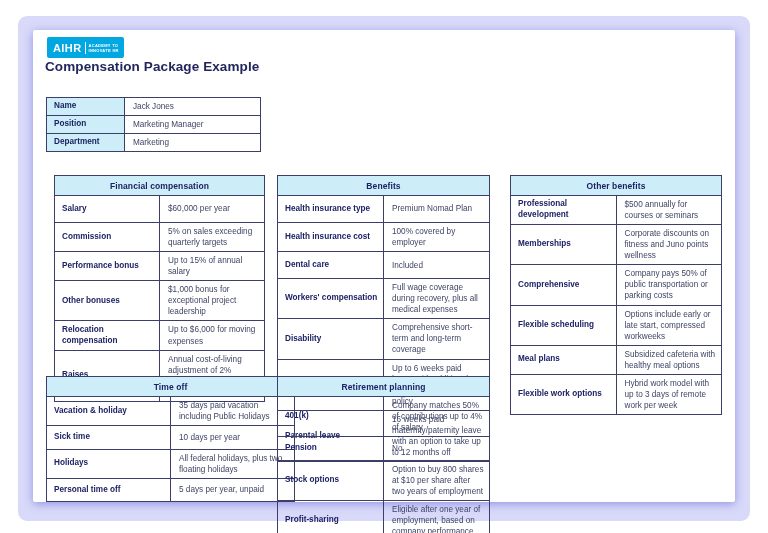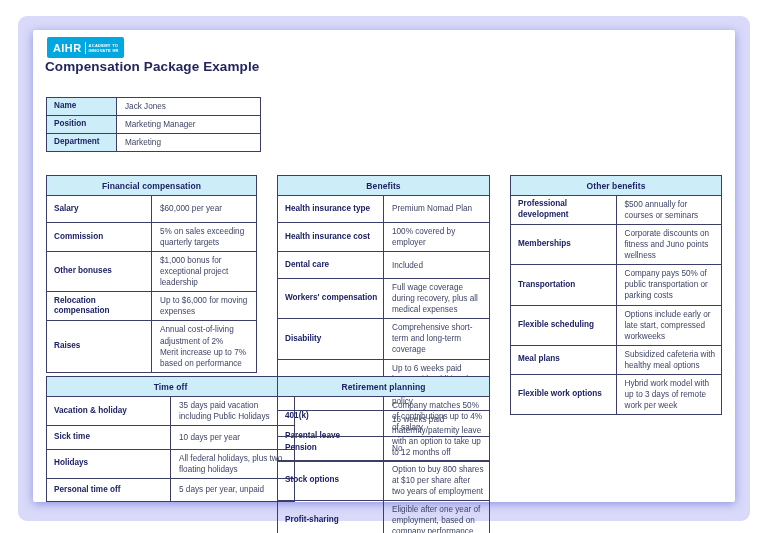--- a/index.html
+++ b/index.html
@@ -37,35 +37,35 @@
     font-size:13.5px; font-weight:bold; color:#23265c; letter-spacing:0.1px;
   }
   
   table { border-collapse:collapse; table-layout:fixed; position:absolute; }
   th, td { border:1px solid #3a3e68; }
   th {
     background:#cdeef9; color:#1d2264; font-size:8.5px; font-weight:bold;
     height:20px; text-align:center; letter-spacing:0.1px;
   }
   td.label {
-    width:70px; font-weight:bold; color:#1d2264; font-size:8.2px;
+    width:78px; font-weight:bold; color:#1d2264; font-size:8.2px;
     padding:3px 2px 3px 7px; vertical-align:middle; line-height:1.3;
   }
   td.value {
     font-size:8.2px; color:#3f4565; padding:3px 5px 3px 8px;
     vertical-align:middle; line-height:1.35; white-space:pre-line;
   }
   
   .info { left:13px; top:67px; width:215px; }
   .info tr { height:17px; }
   .info td.label { background:#cdeef9; }
   
   .t-row1 tbody tr { height:27px; }
   .t-row2 tbody tr { height:23.5px; }
-  #t0 { left:13px;  top:145px; width:211px; }
+  #t0 { left:21px;  top:145px; width:211px; }
   #t1 { left:244px; top:145px; width:213px; }
   #t2 { left:477px; top:145px; width:212px; }
   #t3 { left:13px;  top:346px; width:249px; }
   #t4 { left:244px; top:346px; width:213px; }
 </style>
 </head>
 <body>
 
 <div class="frame"></div>
 
@@ -108,20 +108,24 @@
     <tbody>
       <tr>
         <td class="label">Salary</td>
         <td class="value">$60,000 per year</td>
       </tr>
       <tr>
         <td class="label">Commission</td>
         <td class="value">5% on sales exceeding quarterly targets</td>
       </tr>
       <tr>
+        <td class="label">Performance bonus</td>
+        <td class="value">Up to 15% of annual salary</td>
+      </tr>
+      <tr>
         <td class="label">Other bonuses</td>
         <td class="value">$1,000 bonus for exceptional project leadership</td>
       </tr>
       <tr>
         <td class="label">Relocation compensation</td>
         <td class="value">Up to $6,000 for moving expenses</td>
       </tr>
       <tr>
         <td class="label">Raises</td>
         <td class="value">Annual cost-of-living adjustment of 2%
@@ -177,21 +181,21 @@
     <tbody>
       <tr>
         <td class="label">Professional development</td>
         <td class="value">$500 annually for courses or seminars</td>
       </tr>
       <tr>
         <td class="label">Memberships</td>
         <td class="value">Corporate discounts on fitness and Juno points wellness</td>
       </tr>
       <tr>
-        <td class="label">Transportation</td>
+        <td class="label">Comprehensive</td>
         <td class="value">Company pays 50% of public transportation or parking costs</td>
       </tr>
       <tr>
         <td class="label">Flexible scheduling</td>
         <td class="value">Options include early or late start, compressed workweeks</td>
       </tr>
       <tr>
         <td class="label">Meal plans</td>
         <td class="value">Subsidized cafeteria with healthy meal options</td>
       </tr>

